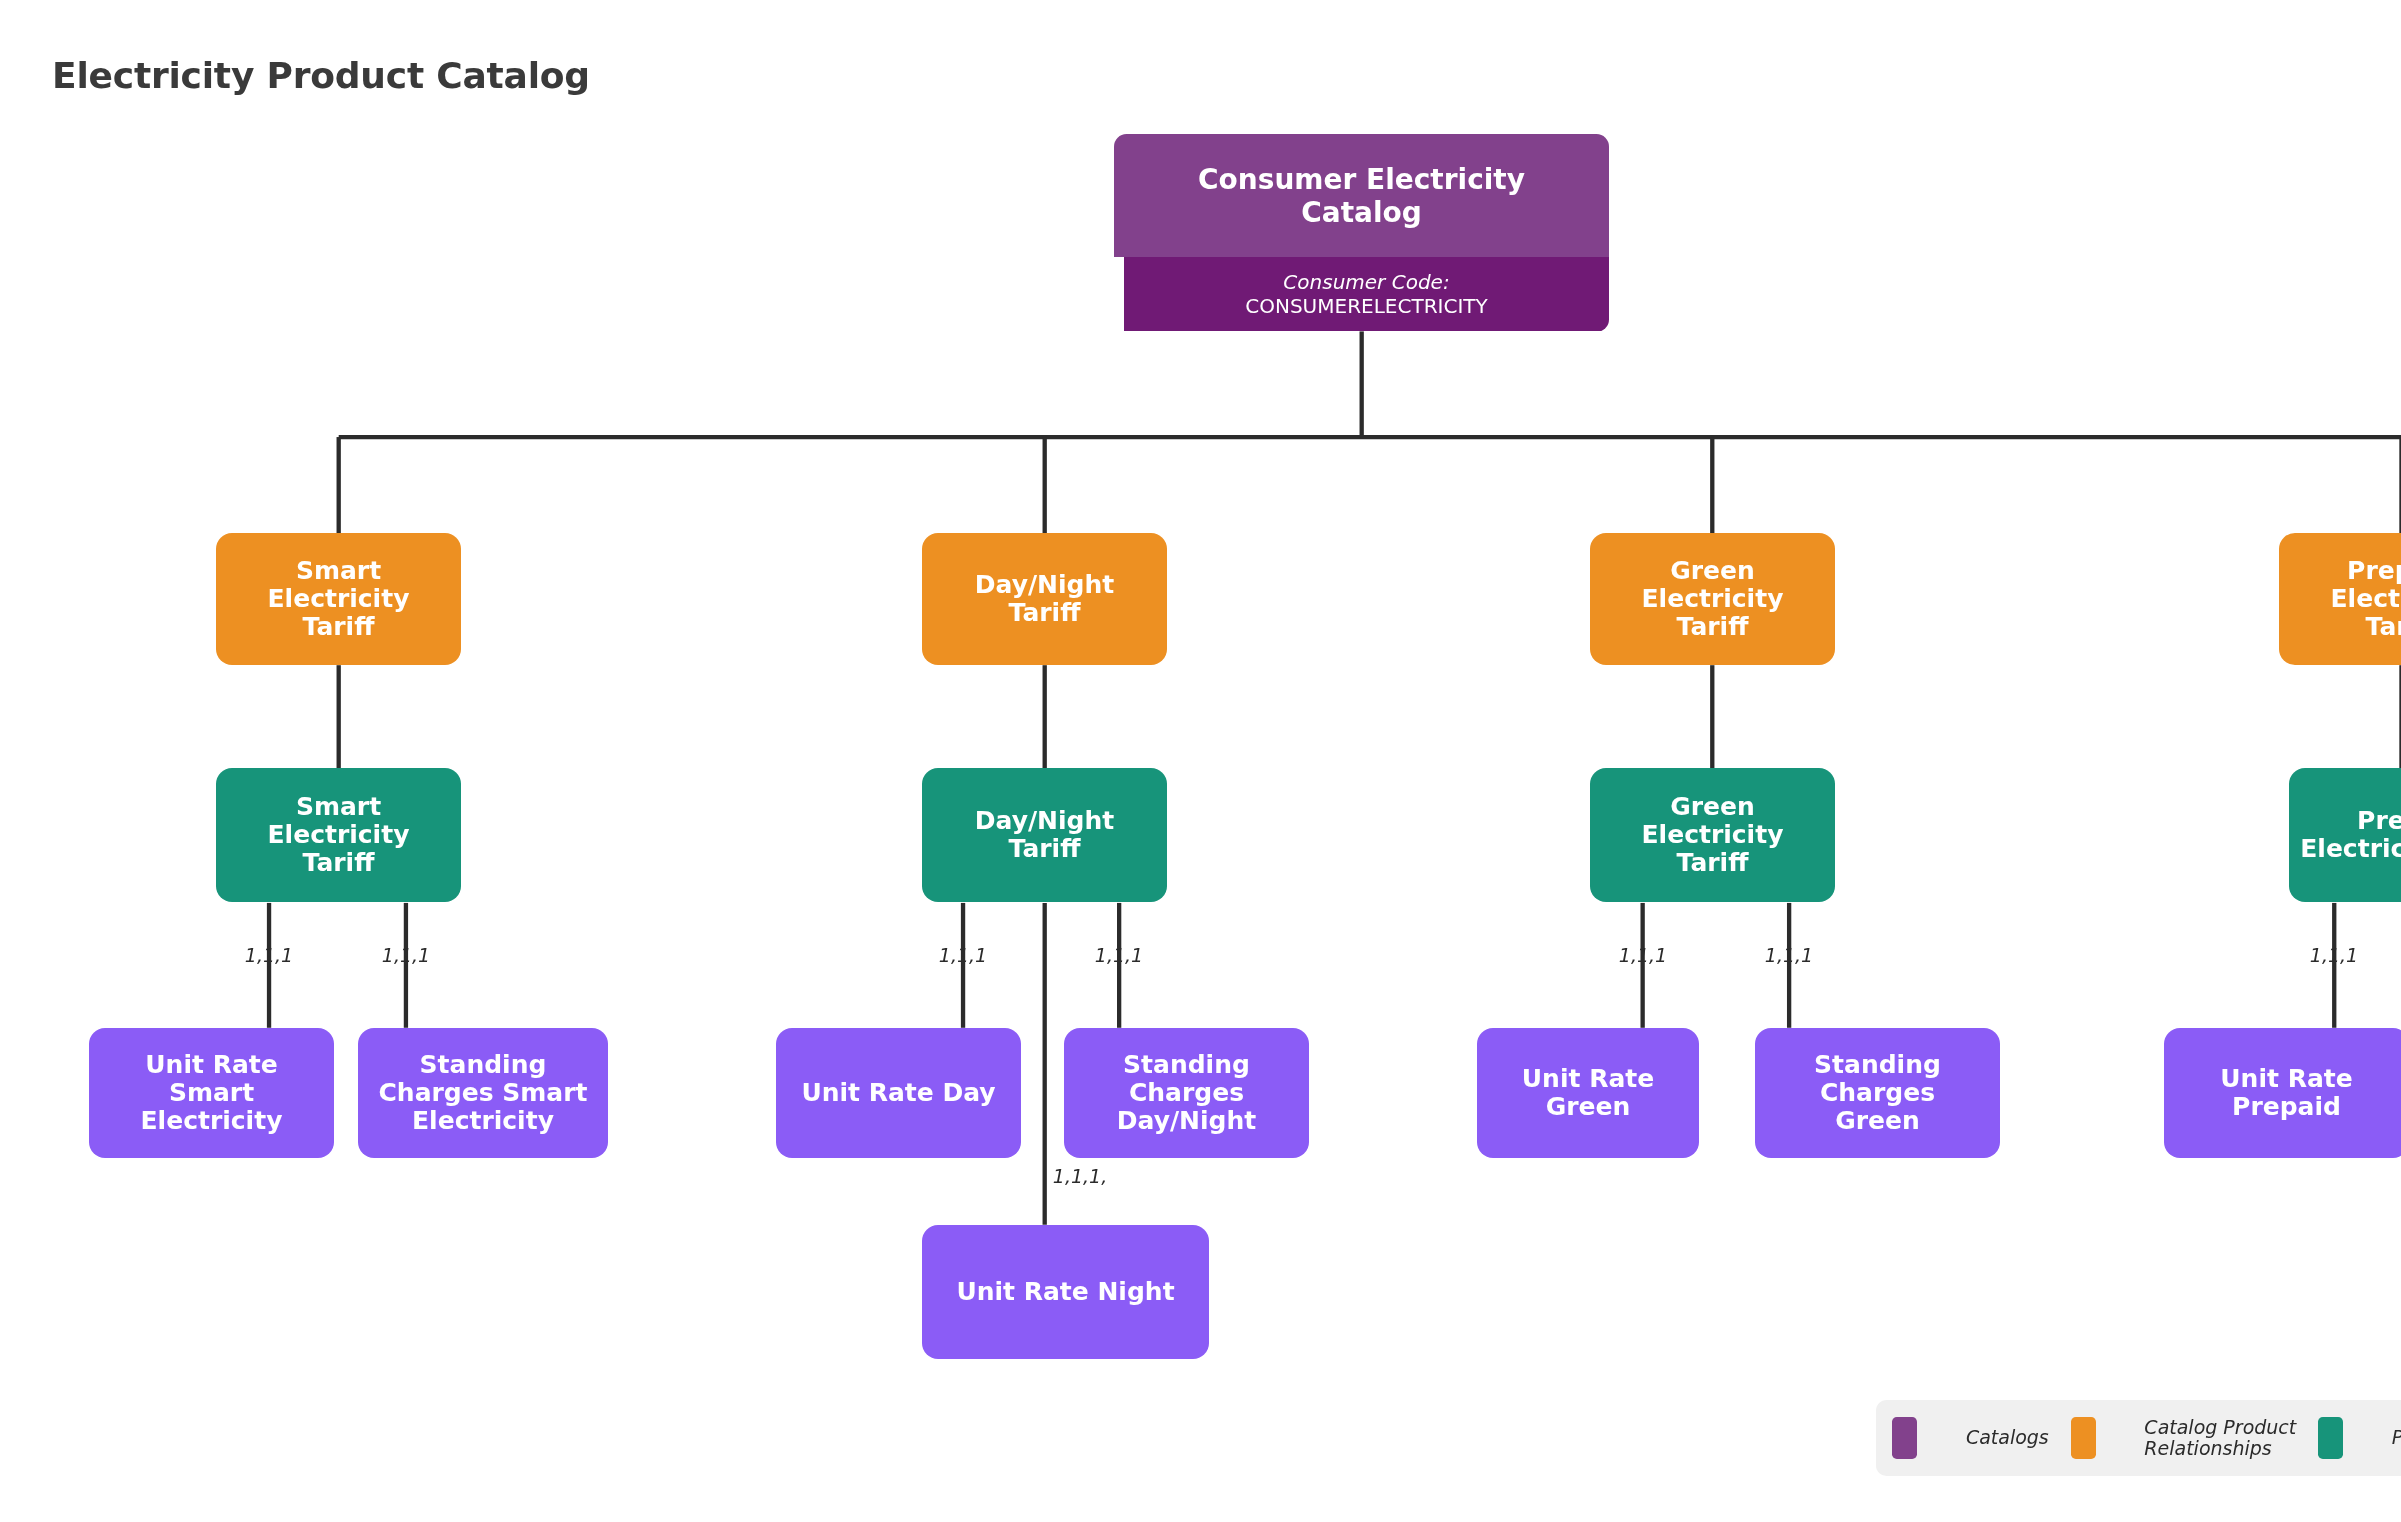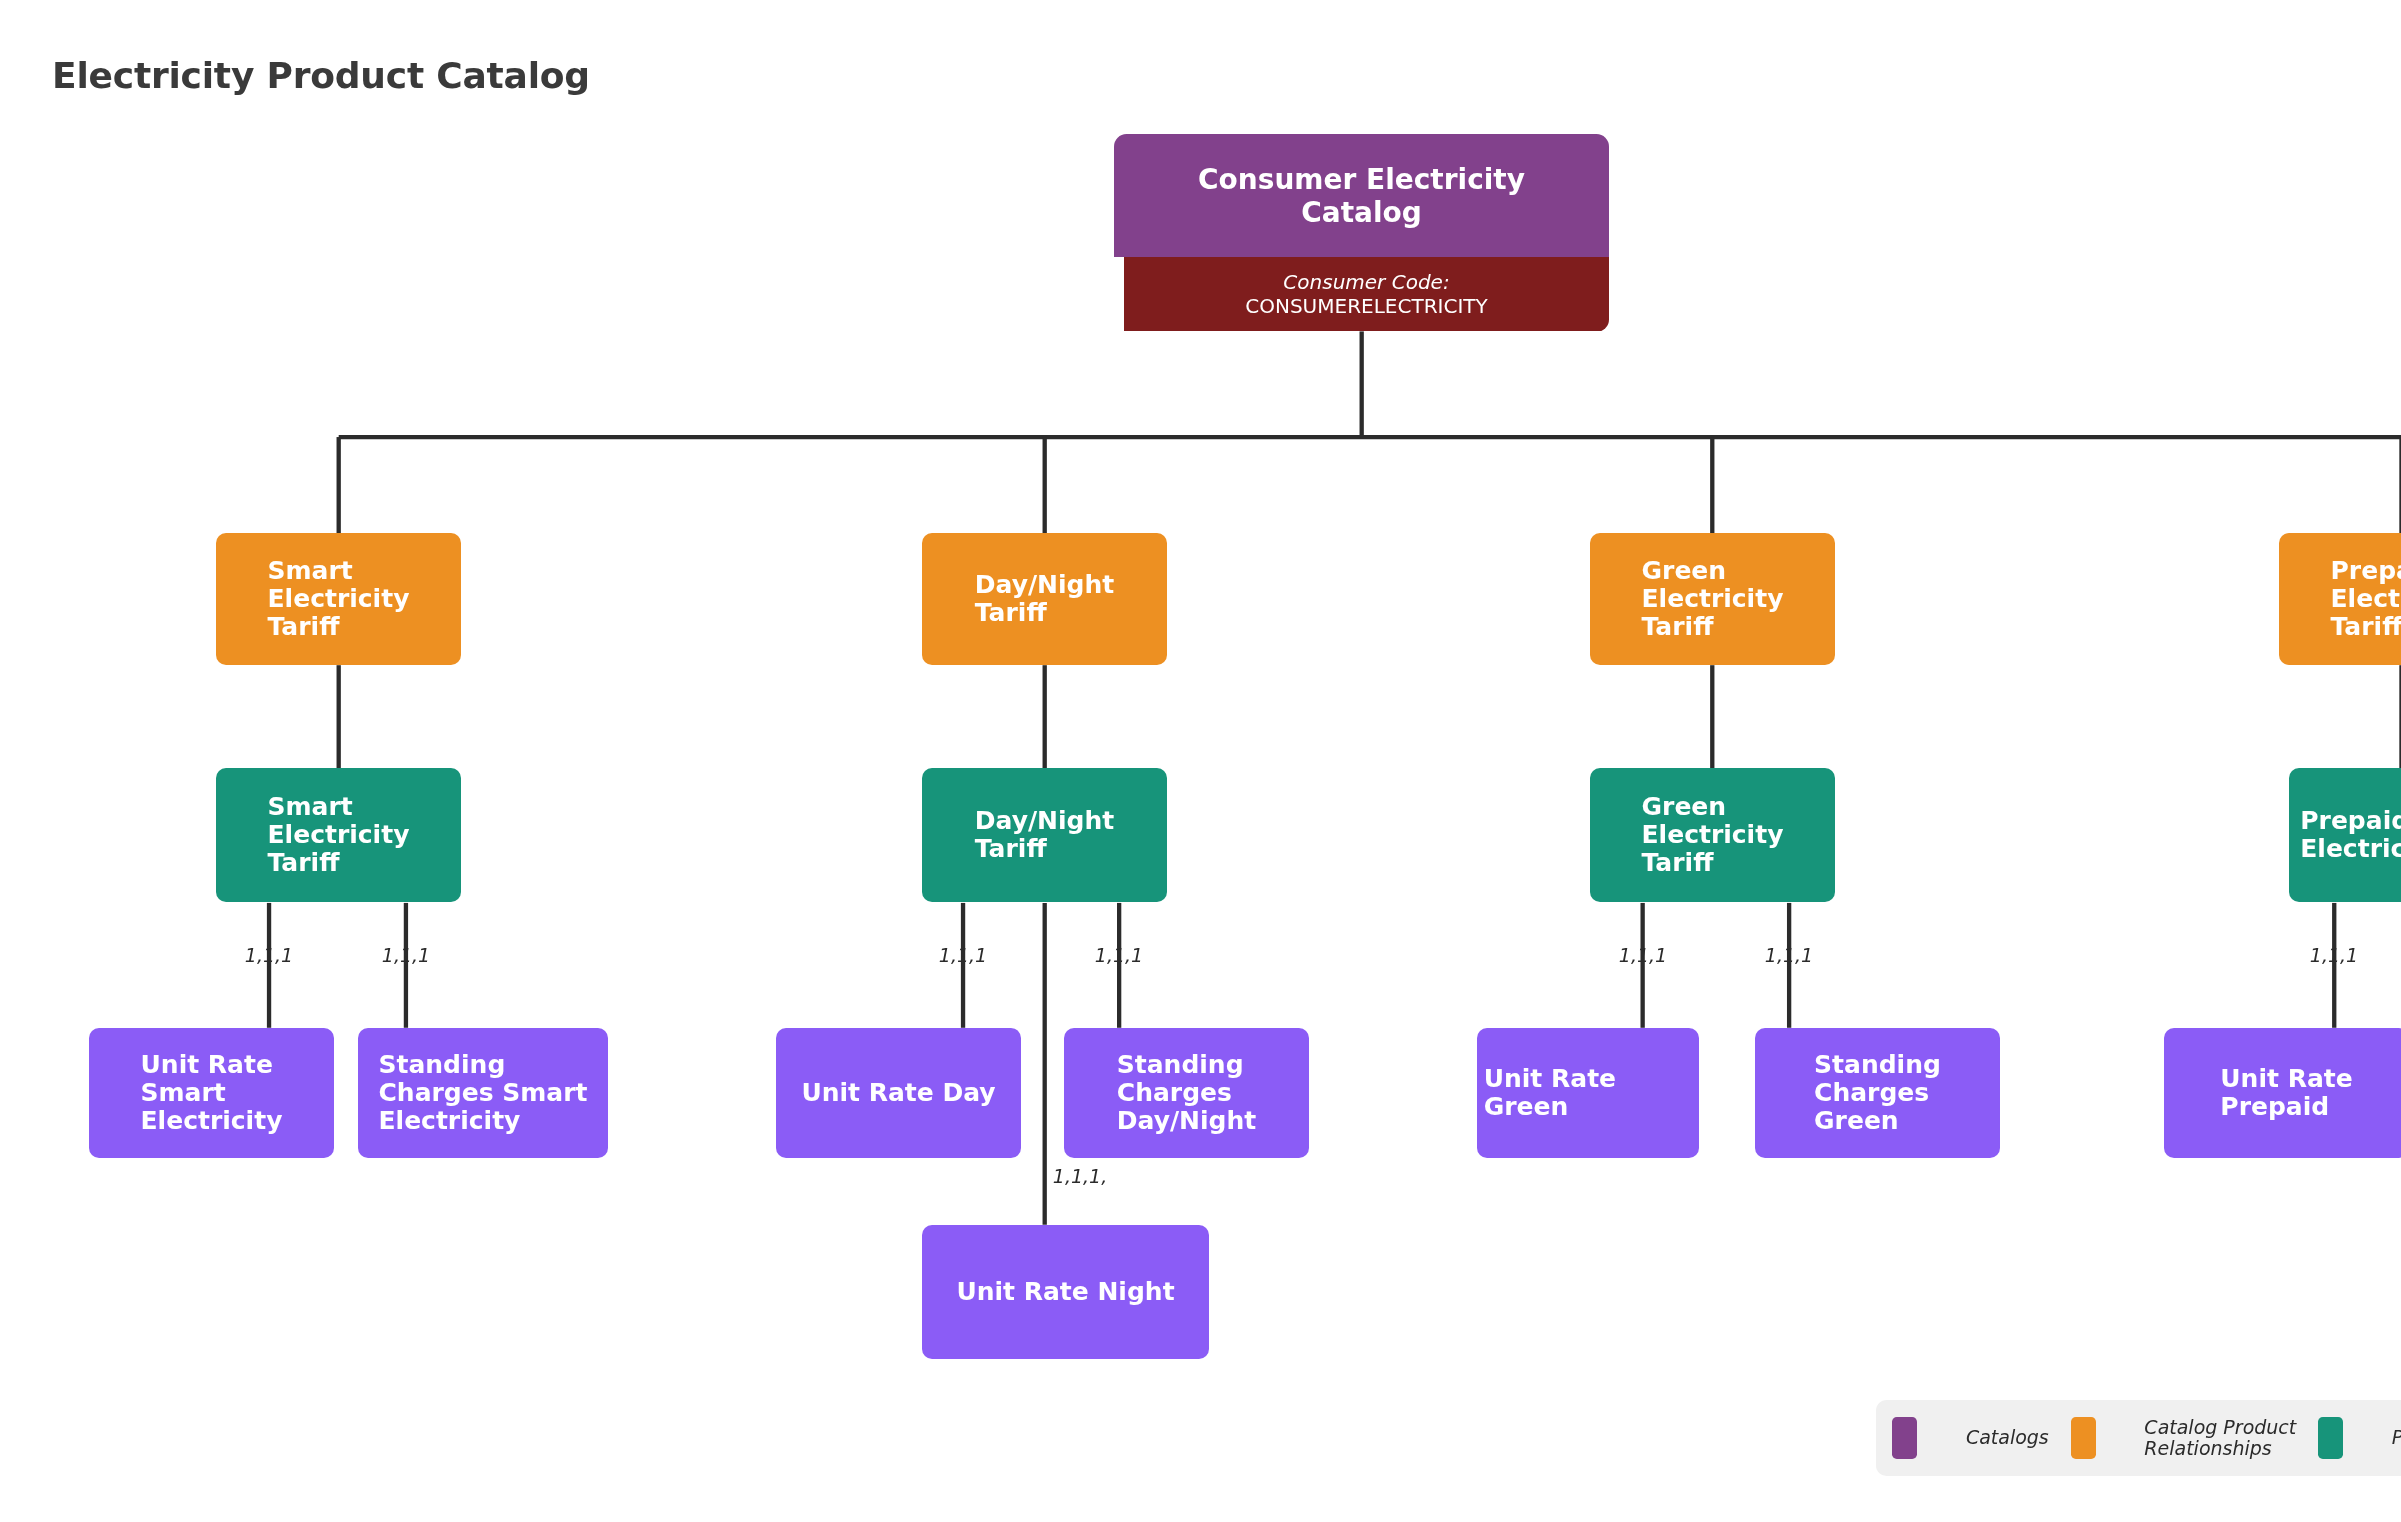--- a/index.html
+++ b/index.html
@@ -12,36 +12,36 @@
 
   #page-title{
     position:absolute;left:52px;top:55px;
     font-size:36px;font-weight:bold;color:#3a3a3a;
     letter-spacing:-0.2px;white-space:nowrap;
   }
 
   svg.links{position:absolute;left:0;top:0;width:2720px;height:1522px;pointer-events:none;}
 
   .node{
-    position:absolute;border-radius:10px;
+    position:absolute;border-radius:16px;
     display:flex;align-items:center;justify-content:center;
-    color:#ffffff;font-weight:bold;
+    text-align:center;color:#ffffff;font-weight:bold;
     line-height:1.12;box-sizing:border-box;padding:2.9px 6.7px;
   }
   .node.orange{background:#ED9022;font-size:25px;}
   .node.green {background:#17947A;font-size:25px;}
   .node.blue  {background:#8b5cf6;font-size:25px;}
 
   
   .root-node{position:absolute;left:1114px;top:134px;width:495px;height:198px;
              border-radius:12.5px;overflow:hidden;}
   .root-head{height:123px;background:#82418C;color:#fff;
              display:flex;align-items:center;justify-content:center;
              font-size:28px;font-weight:bold;text-align:center;padding:0 20px;box-sizing:border-box;}
-  .root-foot{height:74px;background:#7f1d1d;color:#fff;
+  .root-foot{height:74px;background:#701a75;color:#fff;
              display:flex;flex-direction:column;align-items:center;justify-content:center;
              font-size:20px;text-align:center;line-height:1.22;padding:0 7.7px;box-sizing:border-box;margin-left:10px;}
   .root-foot .lbl{font-style:italic;}
   .root-foot .val{font-style:normal;}
 
   .edge-label{
     position:absolute;font-size:19px;font-style:italic;color:#2b2b2b;
     white-space:nowrap;transform:translateX(-50%);
   }
 

